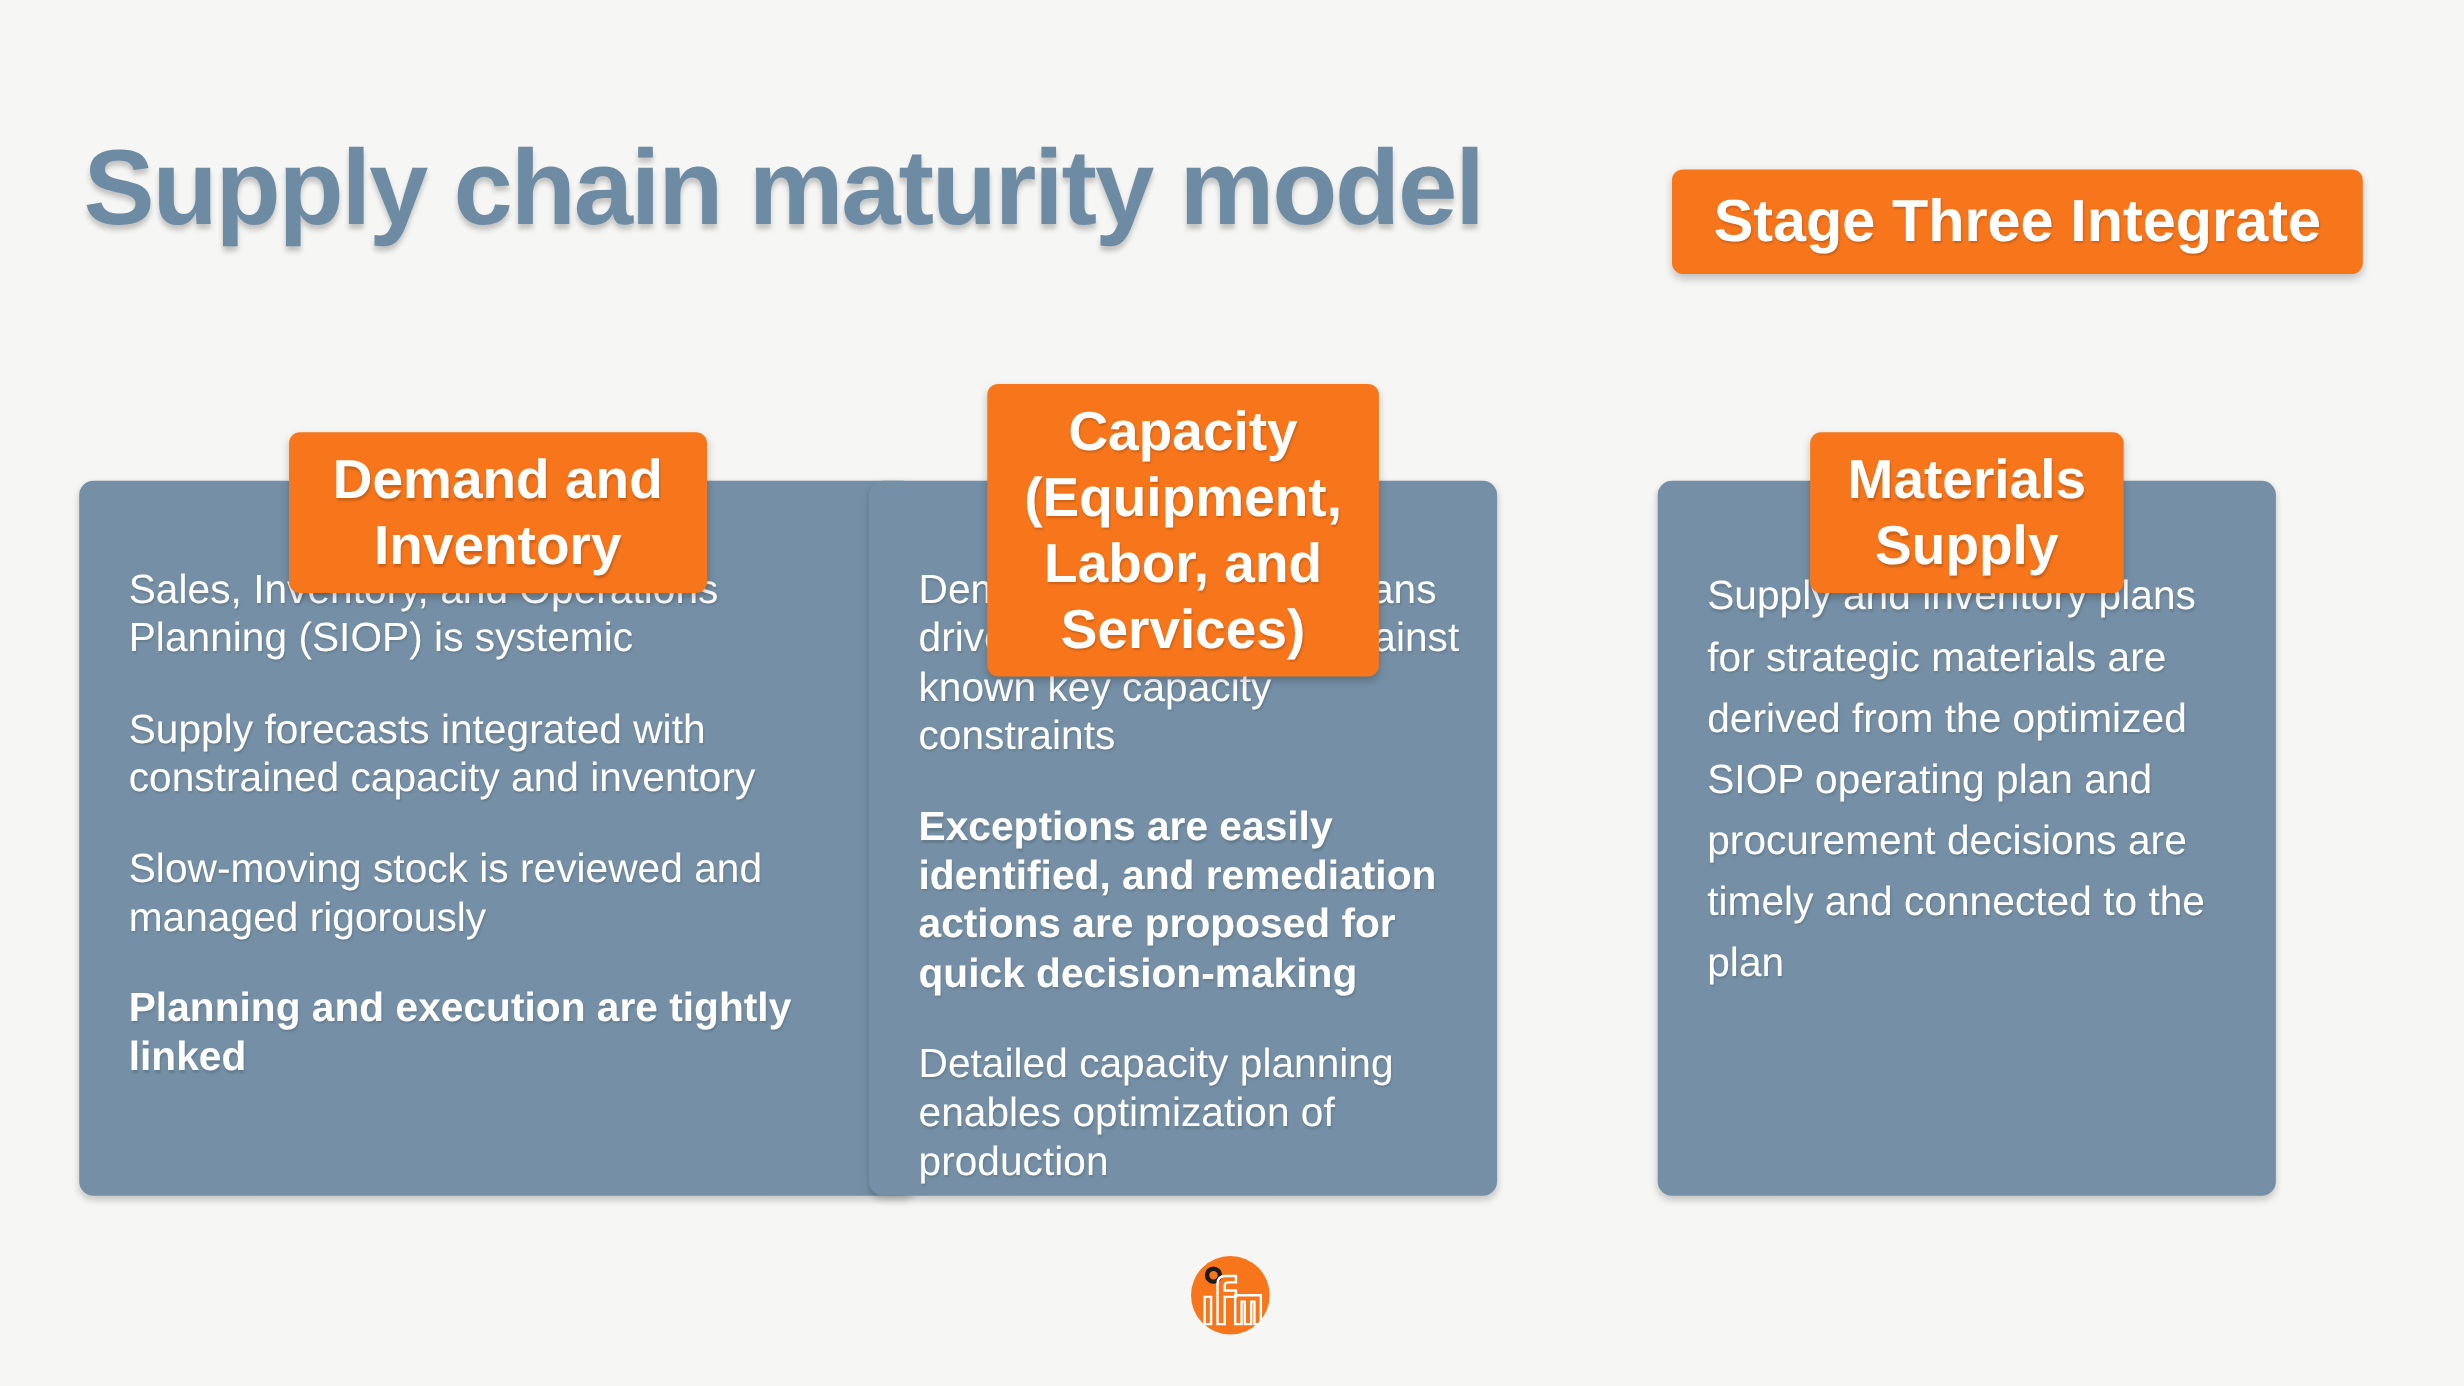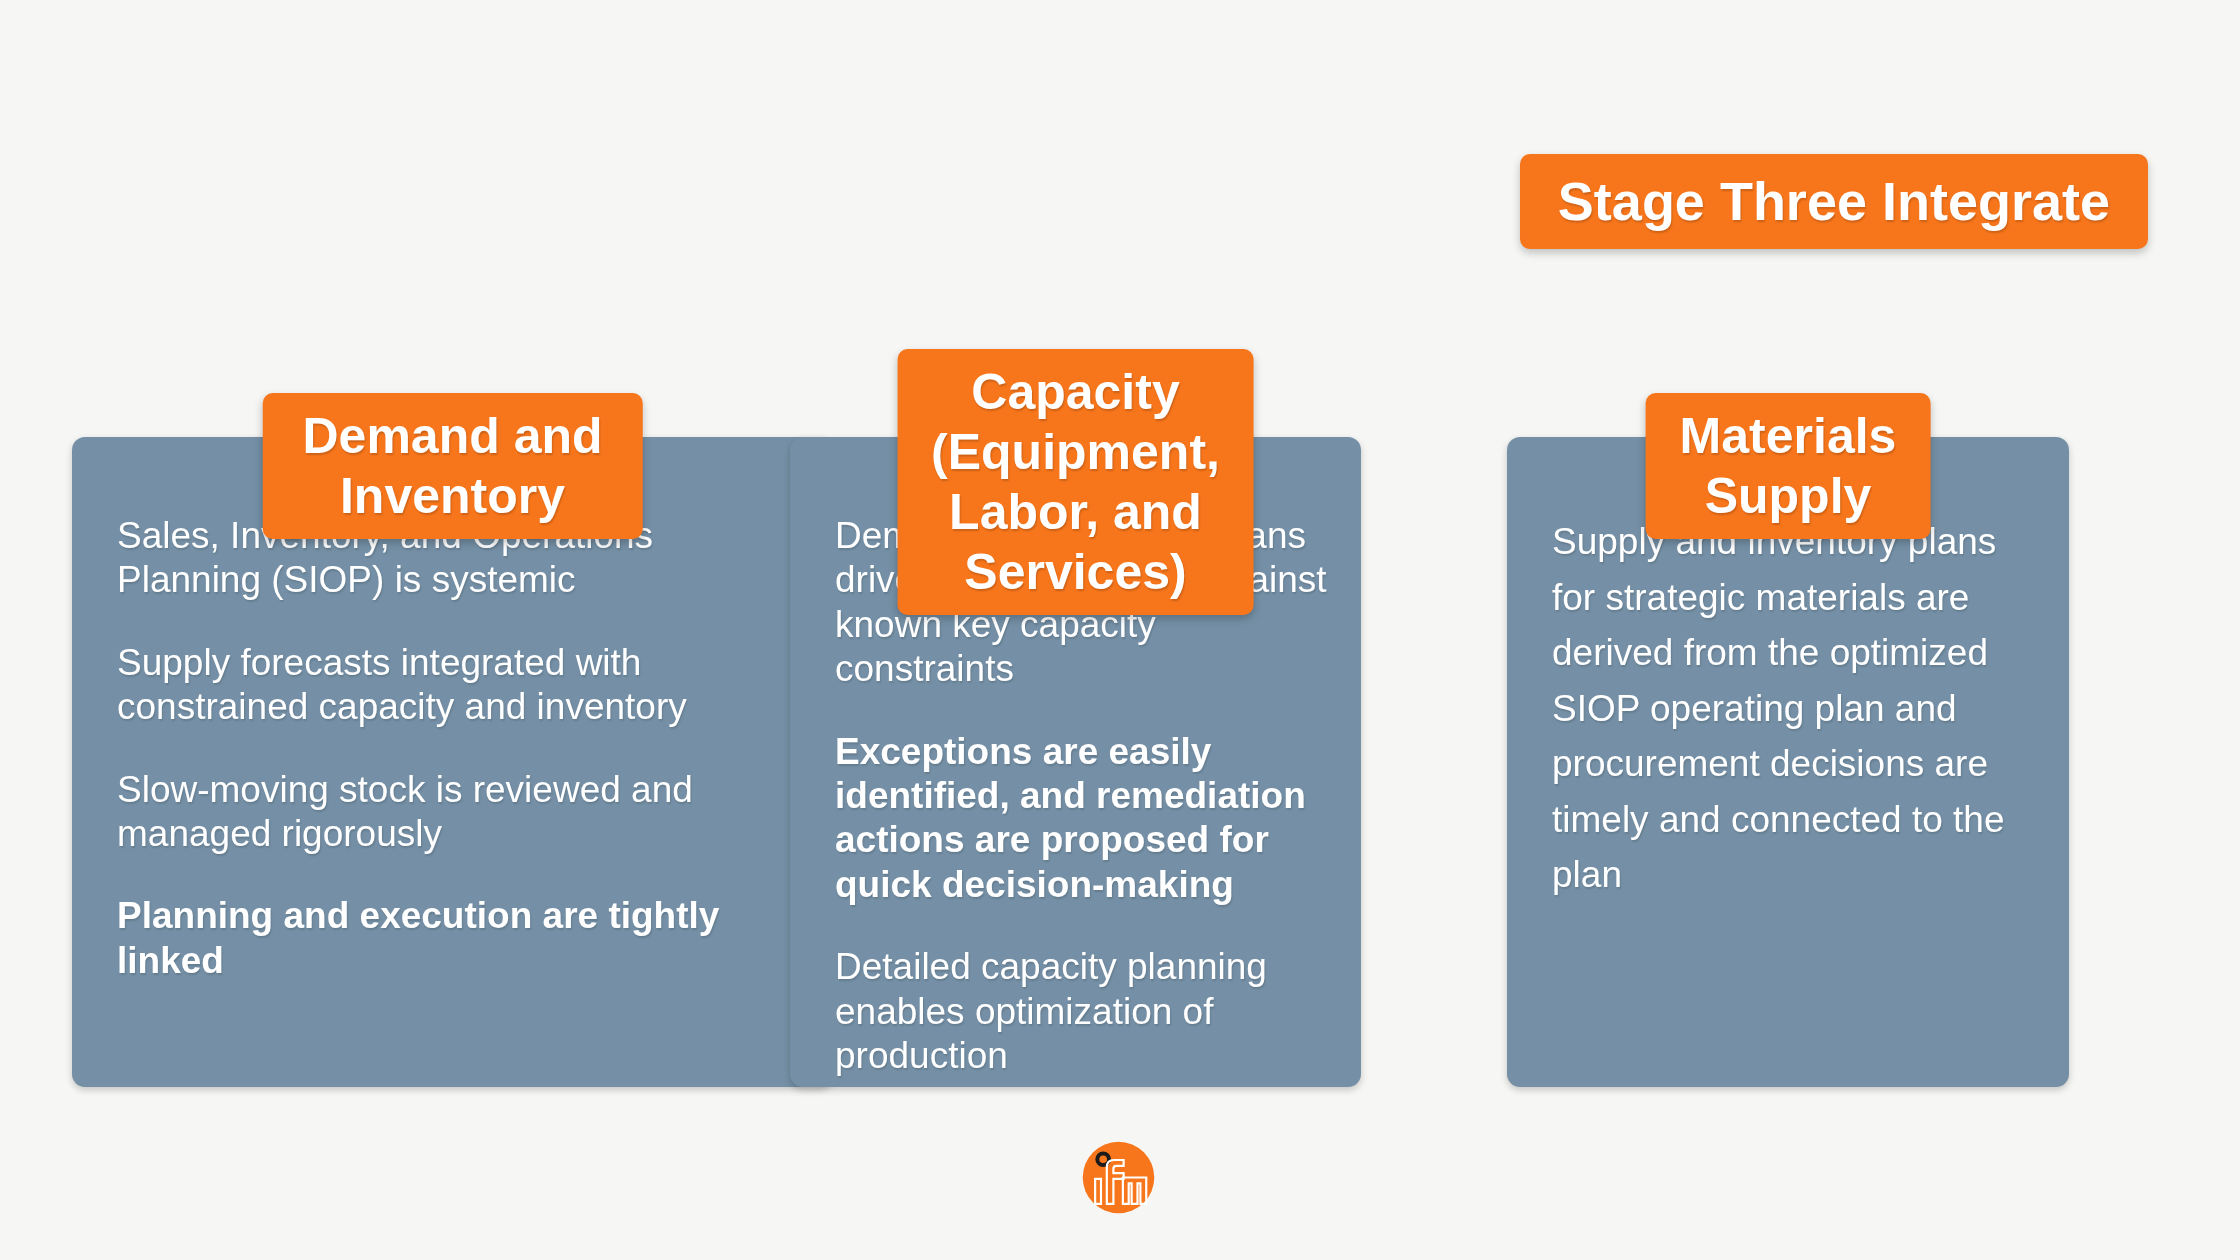--- a/index.html
+++ b/index.html
@@ -93,20 +93,21 @@
     width: 73px;
     height: 73px;
   }
   .logo svg { display: block; width: 100%; height: 100%; }
 </style>
 </head>
 <body>
 
 <main class="slide">
 
+  <h1 class="page-title">Supply chain maturity model</h1>
 
   <div class="stage-badge">Stage Three Integrate</div>
 
   <section class="card card-1">
     <div class="header-badge">Demand and Inventory</div>
     <div class="card-body">
       <p class="para">Sales, Inventory, and Operations Planning (SIOP) is systemic</p>
       <p class="para">Supply forecasts integrated with constrained capacity and inventory</p>
       <p class="para">Slow-moving stock is reviewed and managed rigorously</p>
       <p class="para bold">Planning and execution are tightly linked</p>

